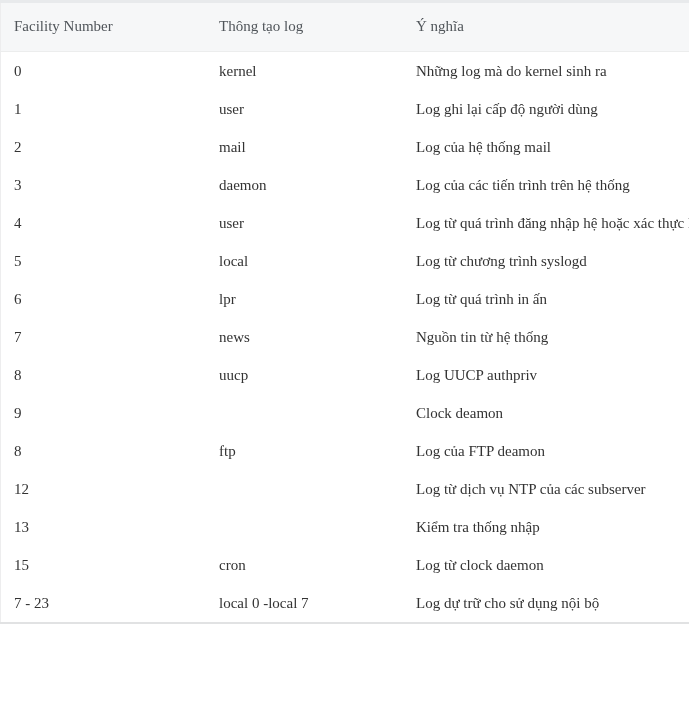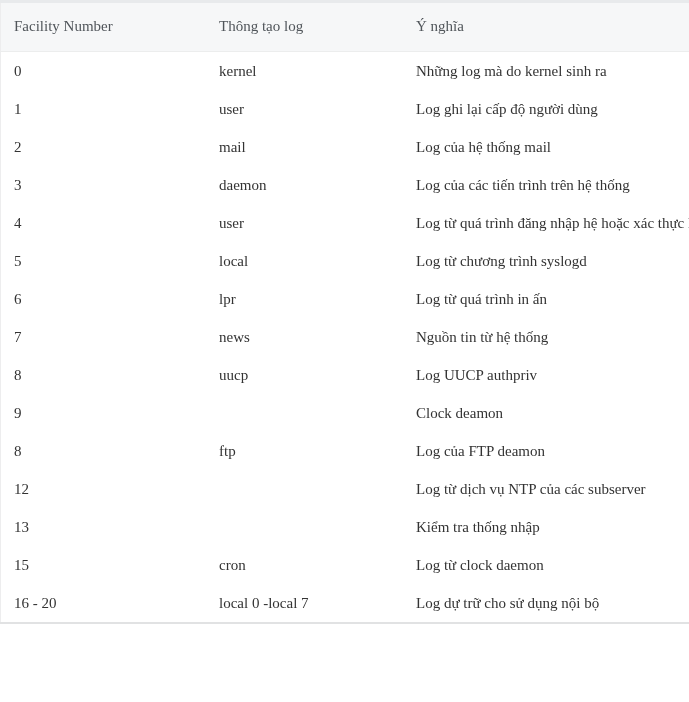--- a/index.html
+++ b/index.html
@@ -121,18 +121,18 @@
         <td>13</td>
         <td></td>
         <td>Kiểm tra thống nhập</td>
       </tr>
       <tr>
         <td>15</td>
         <td>cron</td>
         <td>Log từ clock daemon</td>
       </tr>
       <tr>
-        <td>16 - 20</td>
+        <td>7 - 23</td>
         <td>local 0 -local 7</td>
         <td>Log dự trữ cho sử dụng nội bộ</td>
       </tr>
     </tbody>
 </table>
 
 </body></html>

